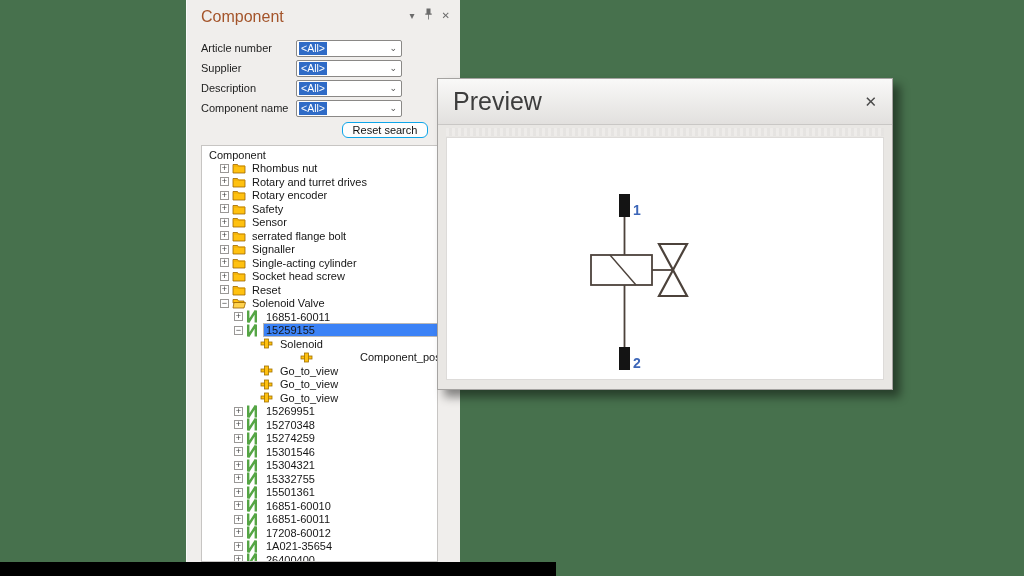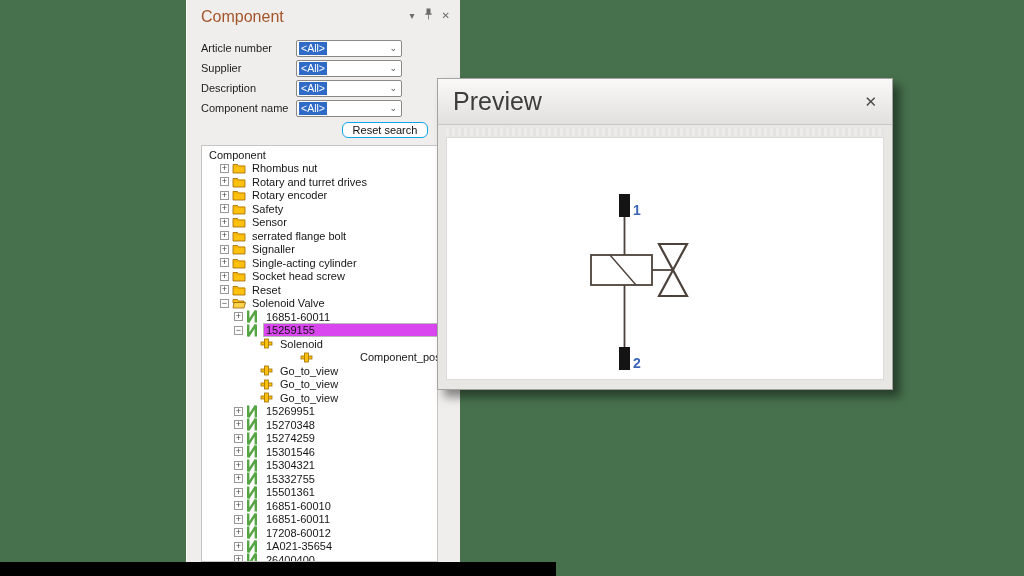--- a/index.html
+++ b/index.html
@@ -28,21 +28,21 @@
   
   .tree-box{position:absolute;left:14px;top:145px;width:237px;bottom:0;background:#fff;
          border:1px solid #c7c5c3;box-sizing:border-box;overflow:hidden;padding-top:2px;}
   .tree-row{display:flex;align-items:center;height:13.5px;font-size:11px;color:#161616;white-space:nowrap;}
   .tree-root{padding-left:5px;}
   .expand-box{flex:0 0 9px;width:9px;height:9px;border:1px solid #9a9896;background:#fff;
          font-size:9px;line-height:7px;text-align:center;color:#444;box-sizing:border-box;margin-right:3px;}
   .expand-spacer{flex:0 0 12px;}
   .tree-icon{flex:0 0 15px;height:13px;margin-right:3px;display:flex;align-items:center;}
   .tree-label{padding:0 2px;}
-  .tree-row.selected .tree-label{flex:1;background:#d946ef;outline:1px solid #bbb9b7;}
+  .tree-row.selected .tree-label{flex:1;background:#3b82f6;outline:1px solid #bbb9b7;}
 
   
   .preview-window{position:absolute;left:437px;top:78px;width:456px;height:312px;
         background:#e9e7e4;border:1px solid #a5a3a1;box-sizing:border-box;
         box-shadow:7px 7px 9px rgba(0,0,0,0.45);}
   .preview-titlebar{height:46px;background:linear-gradient(#f9f9f8,#e2e0de);
         border-bottom:1px solid #c9c7c5;display:flex;align-items:center;padding:0 15px;box-sizing:border-box;}
   .preview-title{font-size:25px;color:#3d3d3d;}
   .preview-close{margin-left:auto;font-size:15px;color:#4a4a4a;line-height:15px;}
   .preview-stripe{position:absolute;left:8px;right:8px;top:49px;height:8px;

